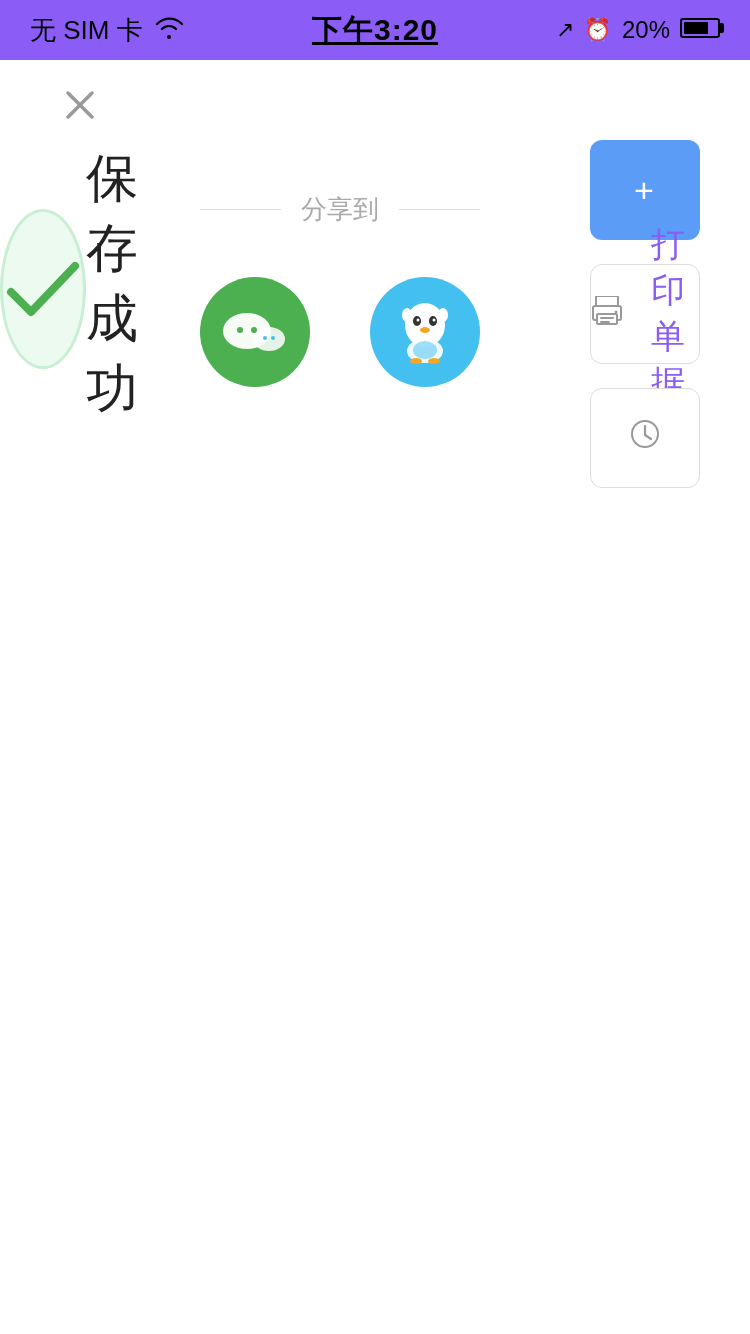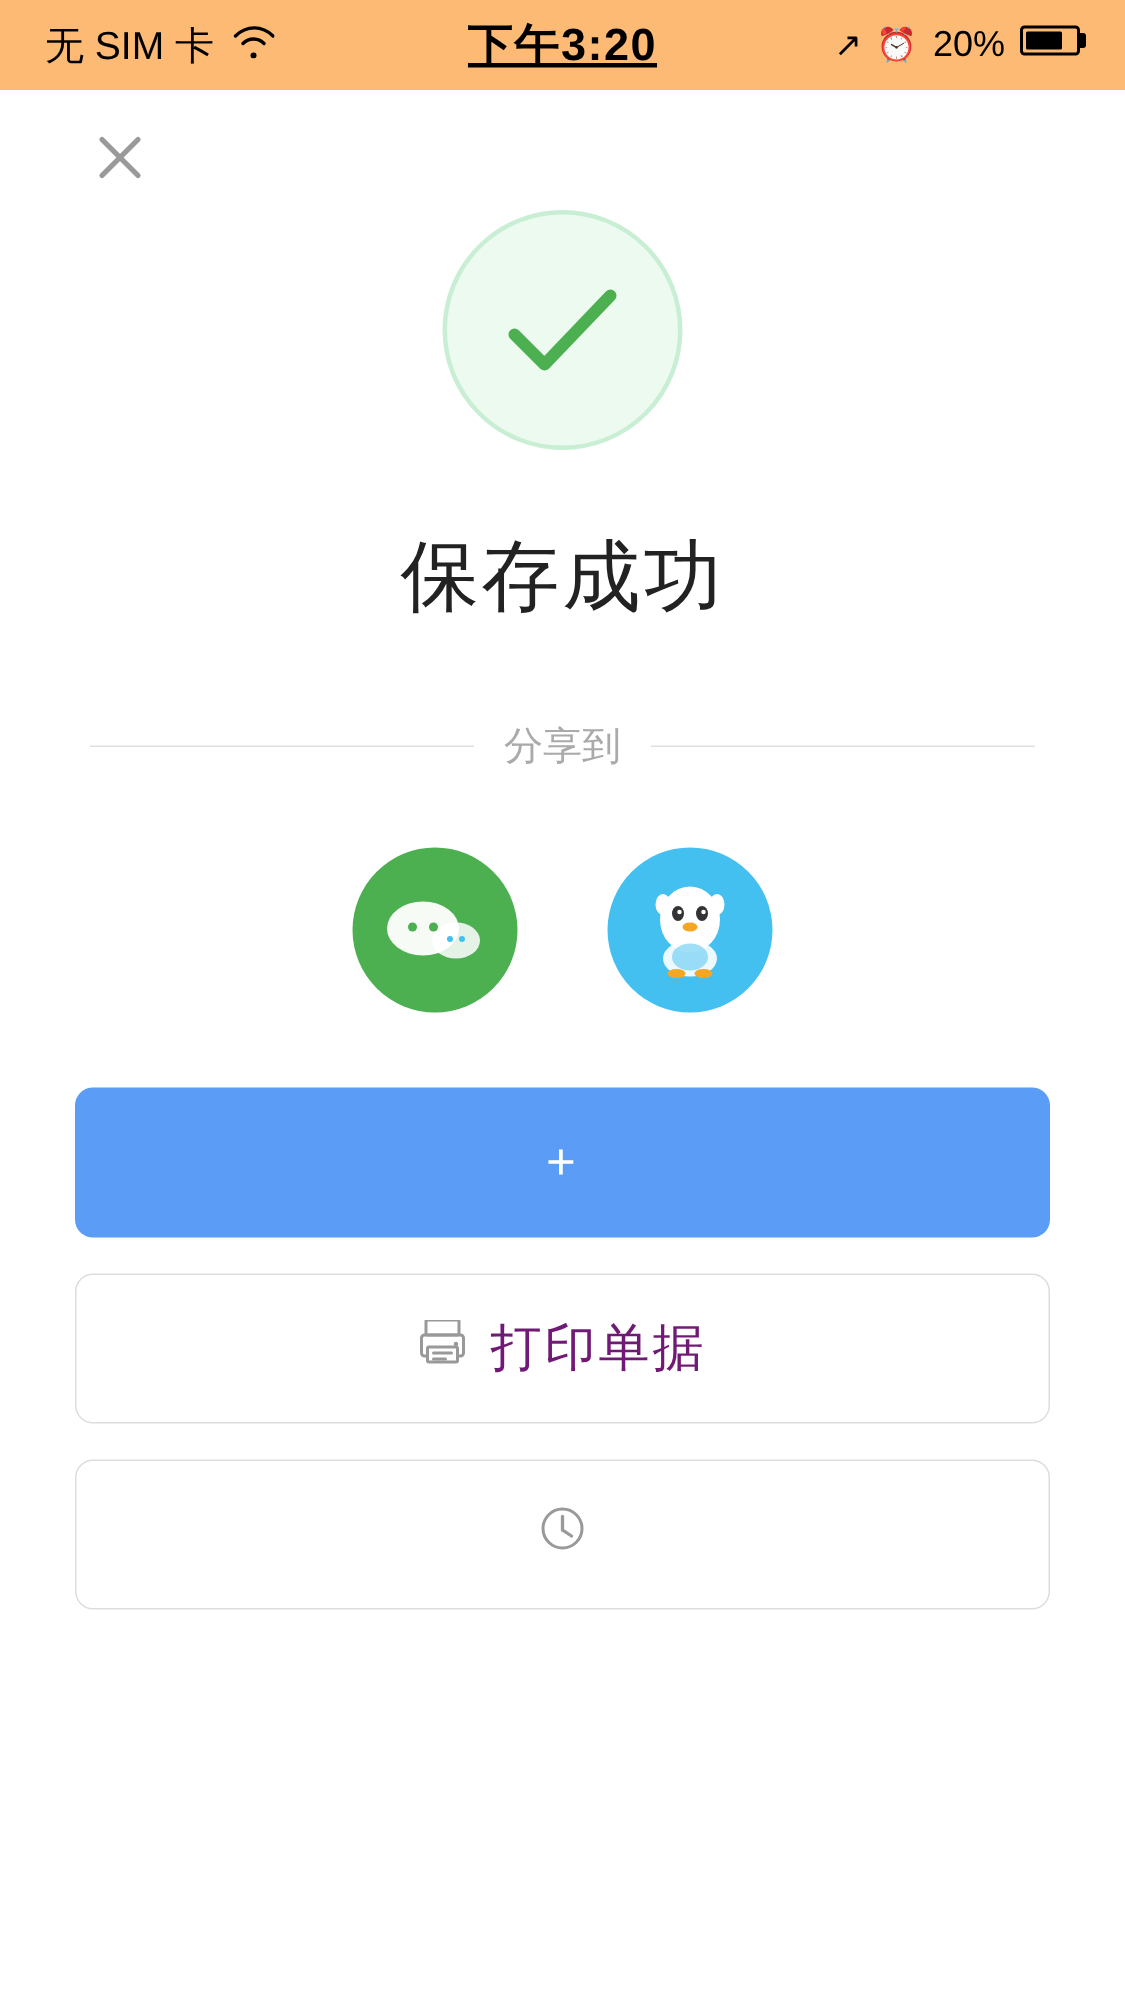--- a/index.html
+++ b/index.html
@@ -11,21 +11,21 @@
       background: #ffffff;
       font-family: -apple-system, "PingFang SC", "Helvetica Neue", sans-serif;
       position: relative;
       overflow-x: hidden;
     }
 
     
     .status-bar {
       width: 100%;
       height: 60px;
-      background: #fdba74;
+      background: #8b5cf6;
       display: flex;
       align-items: center;
       justify-content: space-between;
       padding: 0 30px;
       position: relative;
     }
 
     .status-left {
       display: flex;
       align-items: center;
@@ -101,21 +101,21 @@
     .close-icon-svg {
       width: 36px;
       height: 36px;
       stroke: #999;
       stroke-width: 3;
     }
 
     
     .main-content {
       display: flex;
-      flex-direction: column;
+      flex-direction: row;
       align-items: center;
       padding-top: 80px;
     }
 
     
     .success-circle {
       width: 160px;
       height: 160px;
       border-radius: 50%;
       background: #edfaf0;
@@ -216,21 +216,21 @@
       height: 100px;
       background: #ffffff;
       border-radius: 12px;
       border: 1px solid #ddd;
       display: flex;
       align-items: center;
       justify-content: center;
       gap: 16px;
       cursor: pointer;
       font-size: 34px;
-      color: #701a75;
+      color: #8b5cf6;
       font-weight: 400;
       letter-spacing: 2px;
     }
 
     .btn-icon-white {
       font-size: 30px;
       color: #fff;
     }
   </style>
 </head>

